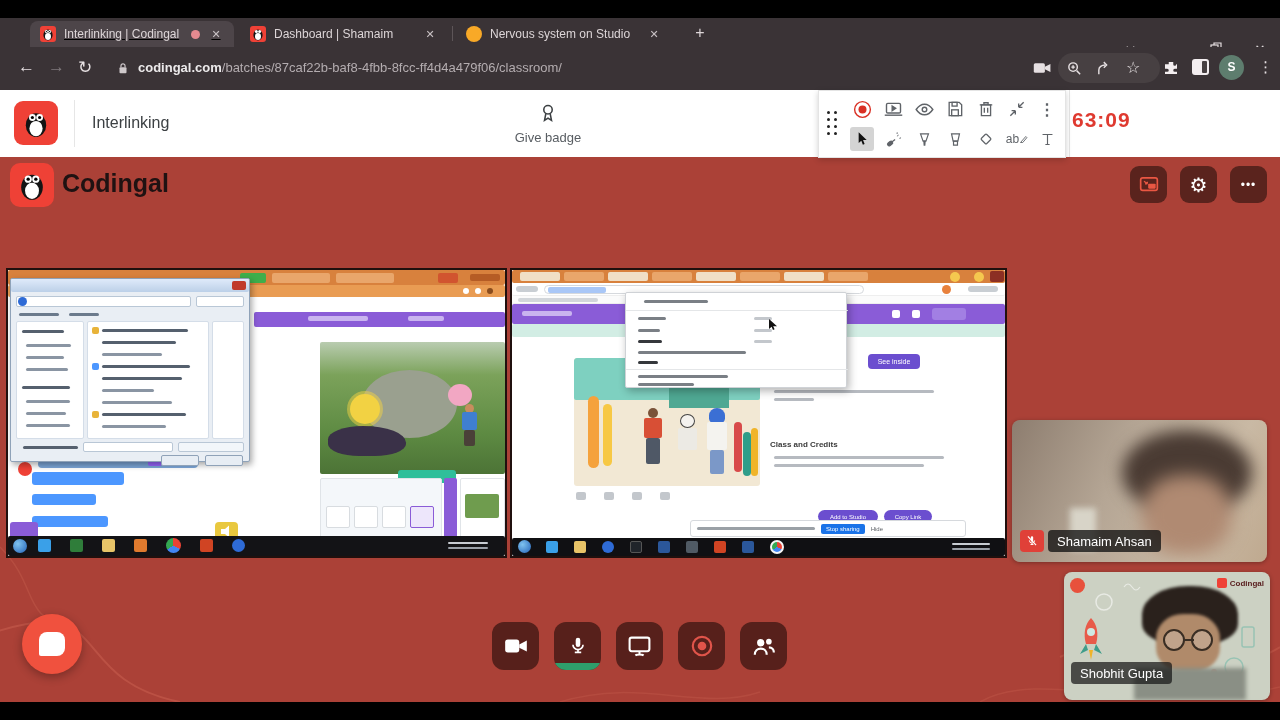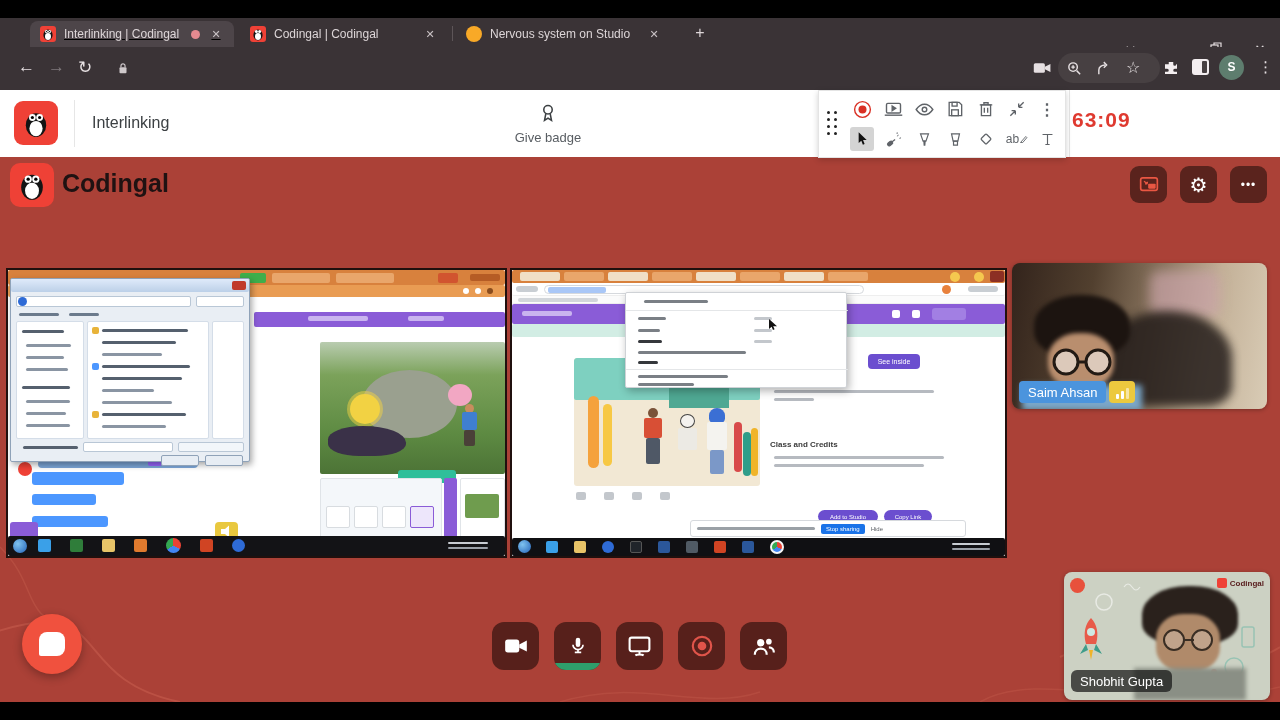--- a/index.html
+++ b/index.html
@@ -70,21 +70,21 @@
     </div>
     <div class="abs tab" style="left:240px;width:208px;">
       <span class="favicon" style="background:#ef4136;">
         <svg width="16" height="16" viewBox="0 0 16 16">
             <ellipse cx="8" cy="9" rx="4.6" ry="5.4" fill="#141414"></ellipse>
             <ellipse cx="8" cy="10.5" rx="3" ry="3.4" fill="#fff"></ellipse>
             <circle cx="6.4" cy="5.6" r="1.5" fill="#fff"></circle>
             <circle cx="9.6" cy="5.6" r="1.5" fill="#fff"></circle>
           </svg>
       </span>
-      <span class="tab-title">Codingal | Codingal</span>
+      <span class="tab-title">Dashboard | Shamaim</span>
       <span class="tab-close">✕</span>
     </div>
     <div class="abs tab-divider" style="left:452px;"></div>
     <div class="abs tab" style="left:456px;width:216px;">
       <span class="favicon" style="background:#f8a927;border-radius:50%;"></span>
       <span class="tab-title">Nervous system on Studio</span>
       <span class="tab-close">✕</span>
     </div>
     <div class="abs" style="left:688px;top:4px;width:24px;height:22px;color:#ddd6d8;font-size:16px;text-align:center;line-height:21px;">+</div>
 
@@ -110,20 +110,21 @@
   <div class="abs" id="navbar">
     <div class="abs nav-ic" style="left:18px;">←</div>
     <div class="abs nav-ic" style="left:48px;color:#807a7d;">→</div>
     <div class="abs nav-ic" style="left:78px;">↻</div>
     <div class="abs" style="left:116px;top:14px;">
       <svg width="14" height="15" viewBox="0 0 24 24">
           <rect x="6" y="10" width="12" height="10" rx="1.5" fill="#cfc9cb"></rect>
           <path d="M8.5 10V7.5a3.5 3.5 0 0 1 7 0V10" fill="none" stroke="#cfc9cb" stroke-width="2"></path>
         </svg>
     </div>
+    <div class="abs url" style="left:138px;"><span style="color:#eceaeb;font-weight:600;">codingal.com</span><span style="color:#b4adb0;">/batches/87caf22b-baf8-4fbb-8fcc-ff4d4a479f06/classroom/</span></div>
     <div class="abs" style="left:1033px;top:13px;">
       <svg width="19" height="16" viewBox="0 0 24 20">
           <rect x="1" y="4" width="14" height="12" rx="2" fill="#e6e0e2"></rect>
           <path d="M15 8.5 22 5v10l-7-3.5z" fill="#e6e0e2"></path>
         </svg>
     </div>
     <div class="abs" style="left:1058px;top:6px;width:102px;height:30px;background:#474042;border-radius:15px;"></div>
     <div class="abs" style="left:1066px;top:13px;">
       <svg width="17" height="17" viewBox="0 0 24 24" fill="none" stroke="#e6e0e2" stroke-width="2">
           <circle cx="10" cy="10" r="6"></circle>
@@ -508,39 +509,35 @@
       <div class="chip" style="left:118px;top:271px;width:12px;height:12px;background:#20242a;border:1px solid #555;border-radius:2px;"></div>
       <div class="chip" style="left:146px;top:271px;width:12px;height:12px;background:#2b579a;border-radius:2px;"></div>
       <div class="chip" style="left:174px;top:271px;width:12px;height:12px;background:#505a64;border-radius:2px;"></div>
       <div class="chip" style="left:202px;top:271px;width:12px;height:12px;background:#d04423;border-radius:2px;"></div>
       <div class="chip" style="left:230px;top:271px;width:12px;height:12px;background:#2b579a;border-radius:2px;"></div>
       <div class="chip" style="left:258px;top:270px;width:14px;height:14px;border-radius:50%;background:conic-gradient(#ea4335 0 33%,#4285f4 33% 66%,#34a853 66% 100%);border:2px solid #f5f5f5;"></div>
       <span class="tline" style="left:440px;top:273px;width:38px;background:#c8ccd2;height:2px;"></span>
       <span class="tline" style="left:440px;top:278px;width:38px;background:#9aa0a8;height:2px;"></span>
     </div>
 
-    <div class="abs tile" style="left:1012px;top:106px;width:255px;height:146px;background:linear-gradient(100deg,#33241c 0%,#52402f 30%,#8a7660 55%,#c3b097 75%,#d9ccb6 100%);">
-      <div class="abs" style="left:138px;top:8px;width:70px;height:46px;background:#c9a3a8;filter:blur(6px);border-radius:10px;opacity:.7;"></div>
-      <div class="abs" style="left:90px;top:48px;width:130px;height:95px;background:#241d1a;filter:blur(5px);border-radius:50% 50% 20% 20%;opacity:.85;"></div>
-      <div class="abs" style="left:22px;top:32px;width:96px;height:62px;background:#1c1410;border-radius:48% 48% 40% 40%;filter:blur(2px);"></div>
-      <div class="abs" style="left:36px;top:70px;width:66px;height:56px;background:#b98e6e;border-radius:45%;filter:blur(2px);"></div>
-      <svg class="abs" style="left:34px;top:84px;" width="74" height="30" viewBox="0 0 74 30">
-          <circle cx="20" cy="15" r="12" fill="rgba(250,250,250,.55)" stroke="#221a14" stroke-width="3"></circle>
-          <circle cx="52" cy="15" r="12" fill="rgba(250,250,250,.55)" stroke="#221a14" stroke-width="3"></circle>
-          <path d="M32 15h8" stroke="#221a14" stroke-width="3"></path>
-        </svg>
-      <div class="abs" style="left:10px;top:122px;width:120px;height:26px;background:#7aa7c9;filter:blur(3px);"></div>
-      <div class="abs name-tag" style="left:7px;top:118px;background:#4b94dd;">Saim Ahsan</div>
-      <div class="abs" style="left:97px;top:118px;width:26px;height:22px;background:#ecc93e;border-radius:4px;display:flex;align-items:flex-end;justify-content:center;gap:2px;padding-bottom:4px;">
-        <i style="width:3px;height:5px;background:#fff;border-radius:1px;"></i>
-          <i style="width:3px;height:8px;background:#fff;border-radius:1px;"></i>
-          <i style="width:3px;height:11px;background:#ffffff88;border-radius:1px;"></i>
-      </div>
-    </div>
-
+
+    <div class="abs tile" style="left:1012px;top:263px;width:255px;height:142px;background:linear-gradient(115deg,#8d7d6f 0%,#b5a695 40%,#c9b9a4 75%,#bfa98f 100%);">
+      <div class="abs" style="left:110px;top:10px;width:130px;height:85px;background:#4a3b33;border-radius:50%;filter:blur(8px);"></div>
+      <div class="abs" style="left:130px;top:55px;width:90px;height:80px;background:#b08a72;border-radius:45%;filter:blur(9px);"></div>
+      <div class="abs" style="left:58px;top:88px;width:26px;height:42px;background:#d8d4c8;filter:blur(3px);"></div>
+      <div class="abs" style="left:8px;top:110px;width:24px;height:22px;background:#e04038;border-radius:4px;display:flex;align-items:center;justify-content:center;">
+        <svg width="14" height="14" viewBox="0 0 24 24">
+            <rect x="10" y="4" width="4" height="9" rx="2" fill="#fff"></rect>
+            <path d="M7.5 11a4.5 4.5 0 0 0 9 0" fill="none" stroke="#fff" stroke-width="1.6"></path>
+            <path d="M12 15.5V18M9.5 18h5" stroke="#fff" stroke-width="1.6"></path>
+            <path d="M5 4l14 15" stroke="#fff" stroke-width="2"></path>
+          </svg>
+      </div>
+      <div class="abs name-tag" style="left:36px;top:110px;background:rgba(18,18,18,.78);">Shamaim Ahsan</div>
+    </div>
 
     <div class="abs tile" style="left:1064px;top:415px;width:206px;height:128px;background:#ccd1c3;">
       <svg class="abs" width="206" height="128" style="left:0;top:0;opacity:.55;">
         <circle cx="40" cy="30" r="8" fill="none" stroke="#fff" stroke-width="1.5"></circle>
         <rect x="140" y="28" width="22" height="14" rx="2" fill="none" stroke="#8fa8b8" stroke-width="1.5"></rect>
         <rect x="178" y="55" width="12" height="20" rx="2" fill="none" stroke="#6fb8a8" stroke-width="1.5"></rect>
         <circle cx="170" cy="95" r="9" fill="none" stroke="#6fb8a8" stroke-width="1.5"></circle>
         <path d="M60 15q4-6 8 0t8 0" fill="none" stroke="#fff" stroke-width="1.2"></path>
         <circle cx="150" cy="100" r="3" fill="#d86a5a"></circle>
       </svg>
@@ -556,21 +553,21 @@
         <span style="font-size:8px;font-weight:bold;color:#5a2020;">Codingal</span>
       </div>
       <div class="abs" style="left:78px;top:14px;width:96px;height:58px;background:#2a211c;border-radius:48% 48% 35% 35%;filter:blur(1.5px);"></div>
       <div class="abs" style="left:92px;top:42px;width:64px;height:58px;background:#b08a6a;border-radius:42%;filter:blur(1.5px);"></div>
       <svg class="abs" style="left:92px;top:56px;" width="66" height="24" viewBox="0 0 66 24">
           <circle cx="18" cy="12" r="10" fill="rgba(240,240,240,.25)" stroke="#3a2e24" stroke-width="2"></circle>
           <circle cx="46" cy="12" r="10" fill="rgba(240,240,240,.25)" stroke="#3a2e24" stroke-width="2"></circle>
           <path d="M28 12h10" stroke="#3a2e24" stroke-width="2"></path>
         </svg>
       <div class="abs" style="left:70px;top:96px;width:112px;height:32px;background:#8a8f85;filter:blur(2px);"></div>
-      <div class="abs name-tag" style="left:7px;top:98px;background:rgba(22,22,22,.72);border-radius:6px;">Shobhit Gupta</div>
+      <div class="abs name-tag" style="left:7px;top:90px;background:rgba(22,22,22,.72);">Shobhit Gupta</div>
     </div>
 
     <div class="ctl-btn" style="left:492px;top:465px;">
       <svg width="26" height="22" viewBox="0 0 24 20">
           <rect x="2" y="4" width="13" height="12" rx="2.5" fill="#fff"></rect>
           <path d="M15 8.5 22 5v10l-7-3.5z" fill="#fff"></path>
         </svg>
     </div>
     <div class="ctl-btn" style="left:554px;top:465px;">
       <svg width="22" height="24" viewBox="0 0 24 24">

